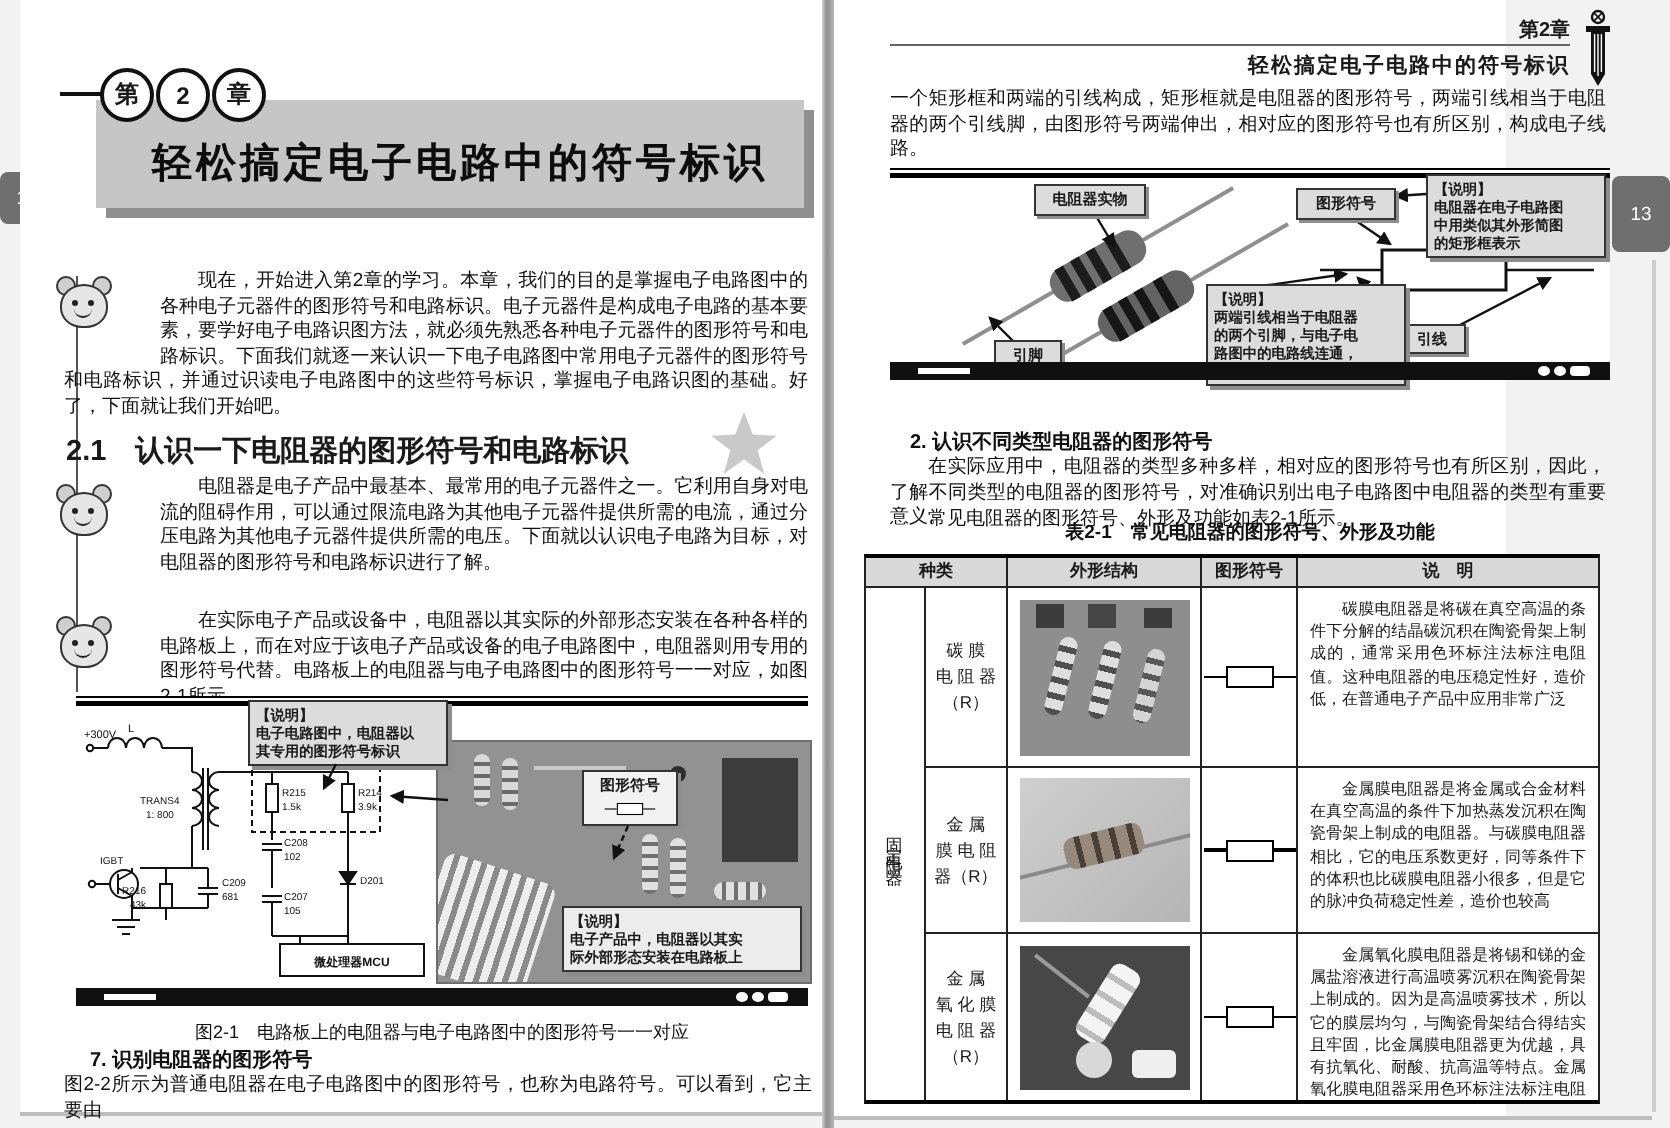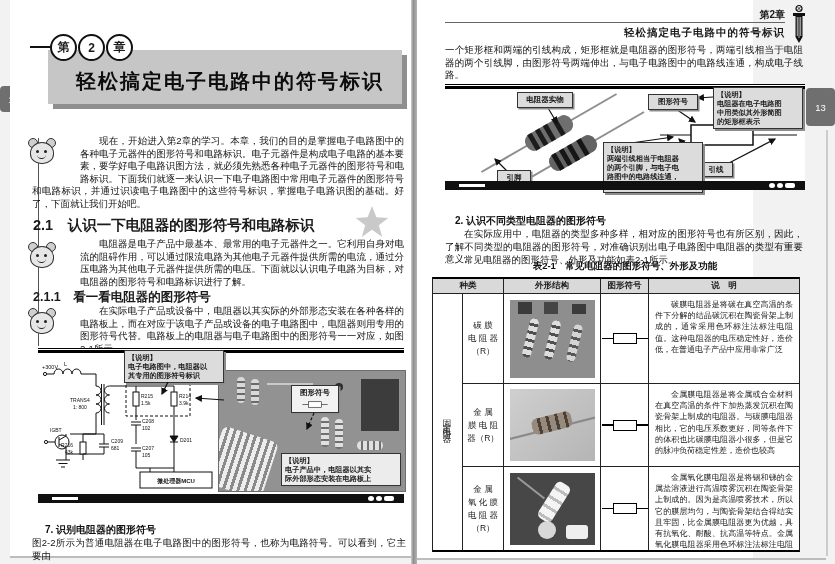--- a/index.html
+++ b/index.html
@@ -102,21 +102,20 @@
   <div class="mascot" style="left:19px;top:242px;">
     <i class="ear" style="left:-1px;"></i>
       <i class="ear" style="right:-1px;"></i>
     <i class="face"></i>
     <i class="eye" style="left:7px;"></i>
       <i class="eye" style="left:15px;"></i>
     <i class="mouth"></i>
   </div>
   <div class="abs para ind" style="left:22px;top:238px;width:372px;"><i class="m-sp"></i><span>电阻器是电子产品中最基本、最常用的电子元器件之一。它利用自身对电流的阻碍作用，可以通过限流电路为其他电子元器件提供所需的电流，通过分压电路为其他电子元器件提供所需的电压。下面就以认识电子电路为目标，对电阻器的图形符号和电路标识进行了解。</span></div>
 
-  <div class="abs" style="left:23px;top:289px;font-size:12.5px;font-weight:bold;">2.1.1　看一看电阻器的图形符号</div>
 
   <div class="mascot" style="left:19px;top:308px;">
     <i class="ear" style="left:-1px;"></i>
       <i class="ear" style="right:-1px;"></i>
     <i class="face"></i>
     <i class="eye" style="left:7px;"></i>
       <i class="eye" style="left:15px;"></i>
     <i class="mouth"></i>
   </div>
   <div class="abs para ind" style="left:22px;top:305px;width:372px;"><i class="m-sp"></i><span>在实际电子产品或设备中，电阻器以其实际的外部形态安装在各种各样的电路板上，而在对应于该电子产品或设备的电子电路图中，电阻器则用专用的图形符号代替。电路板上的电阻器与电子电路图中的图形符号一一对应，如图2-1所示。</span></div>
@@ -224,38 +223,39 @@
     <div class="filmbar" style="top:146px;">
       <i class="dash"></i>
       <span class="reel">
           <i></i>
           <i></i>
           <b></b>
         </span>
     </div>
   </div>
 
+  <div class="abs cap" style="left:28px;top:510px;width:366px;">图2-1　电路板上的电阻器与电子电路图中的图形符号一一对应</div>
   <div class="abs h-item" style="left:35px;top:523px;">7. 识别电阻器的图形符号</div>
   <div class="abs para" style="left:22px;top:537px;width:374px;">图2-2所示为普通电阻器在电子电路图中的图形符号，也称为电路符号。可以看到，它主要由</div>
 </div>
 
 <div class="page" style="left:417px;width:336px;height:558px;">
 
   <div class="abs" style="left:0;top:8px;width:368px;text-align:right;font-size:10px;font-weight:bold;">第2章</div>
   <div class="abs" style="left:28px;top:22px;width:340px;height:1px;background:#666;"></div>
   <div class="abs" style="left:0;top:26px;width:368px;text-align:right;font-size:10.5px;font-weight:bold;letter-spacing:1px;">轻松搞定电子电路中的符号标识</div>
   <svg class="abs" style="left:374px;top:4px;" width="16" height="40" viewBox="0 0 16 40">
     <circle cx="8" cy="4.5" r="3" fill="none" stroke="#111" stroke-width="1.2"></circle>
     <path d="M5.8 2.3 L10.2 6.7 M10.2 2.3 L5.8 6.7" stroke="#111" stroke-width="0.8"></path>
     <rect x="2" y="9" width="12" height="3" fill="#111"></rect>
     <path d="M4.5 12 H11.5 V33 L8 39 L4.5 33 Z" fill="#111"></path>
     <path d="M6.3 13 V32 M8 13 V34 M9.7 13 V32" stroke="#fff" stroke-width="0.7"></path>
   </svg>
 
-  <div class="abs para" style="left:28px;top:44px;width:358px;">一个矩形框和两端的引线构成，矩形框就是电阻器的图形符号，两端引线相当于电阻器的两个引线脚，由图形符号两端伸出，与电子电路图中的电路线连通，构成电子线路。</div>
+  <div class="abs para" style="left:28px;top:44px;width:358px;">一个矩形框和两端的引线构成，矩形框就是电阻器的图形符号，两端引线相当于电阻器的两个引线脚，由图形符号两端伸出，相对应的图形符号也有所区别，构成电子线路。</div>
 
   <div class="abs" style="left:28px;top:84px;width:360px;height:106px;background:#fff;">
     <div class="rule2" style="top:0;"></div>
 
     <svg class="abs" style="left:0;top:5px;" width="360" height="92" viewBox="0 0 360 92">
       <defs>
           <marker id="ah2" markerWidth="7" markerHeight="7" refX="5" refY="3" orient="auto">
             <path d="M0,0L6,3L0,6Z" fill="#111"></path>
           </marker>
         </defs>

